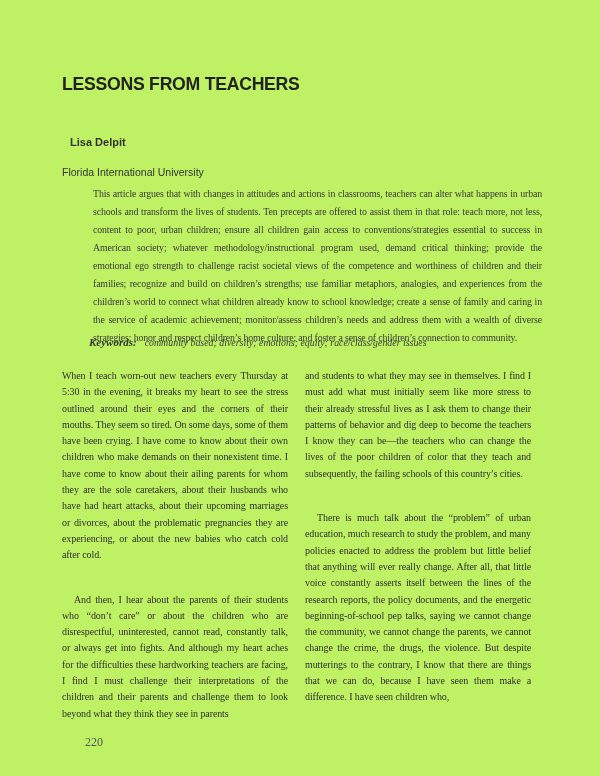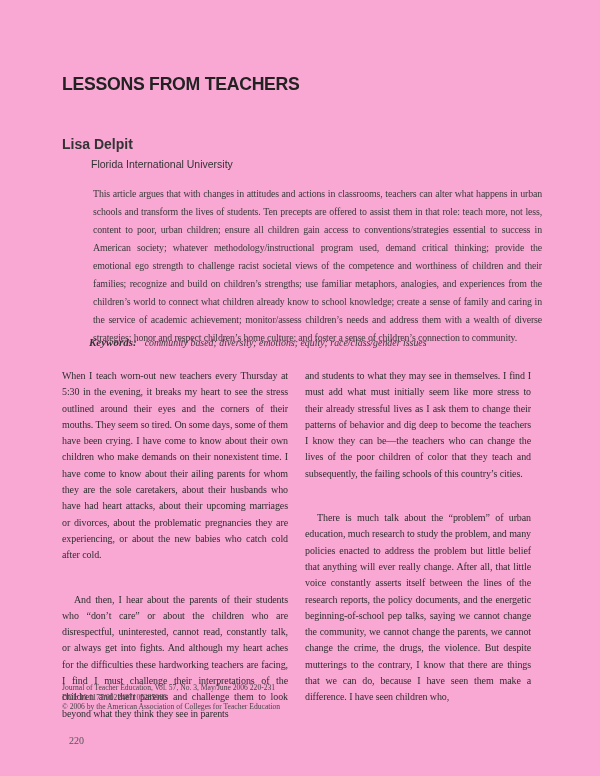--- a/index.html
+++ b/index.html
@@ -1,30 +1,30 @@
 <!DOCTYPE html>
 <html><head>
   <meta charset="utf-8">
   <style>
     html, body { margin: 0; padding: 0; background: #ffffff; }
     body { width: 600px; height: 776px; position: relative; overflow: hidden; color: #2b2b2b; }
-    .page { position: absolute; left: 0; top: 0; width: 600px; height: 776px; background: #f9a8d4; }
+    .page { position: absolute; left: 0; top: 0; width: 600px; height: 776px; background: #bef264; }
     .title {
       position: absolute; left: 62px; top: 73px;
       font-family: "Liberation Sans", sans-serif; font-weight: bold;
       font-size: 19px; letter-spacing: -0.3px; color: #222; margin: 0;
       transform: scaleX(0.93); transform-origin: left top;
     }
     .author {
-      position: absolute; left: 62px; top: 136px;
-      font-family: "Liberation Sans", sans-serif; font-weight: bold; font-size: 14px; color: #333;
+      position: absolute; left: 70px; top: 136px;
+      font-family: "Liberation Sans", sans-serif; font-weight: bold; font-size: 11px; color: #333;
     }
     .affiliation {
-      position: absolute; left: 62px; top: 158px;
-      font-family: "Liberation Sans", sans-serif; font-size: 10.5px; color: #333; margin-left: 29px;
+      position: absolute; left: 62px; top: 166px;
+      font-family: "Liberation Sans", sans-serif; font-size: 10.5px; color: #333;
     }
     .abstract {
       position: absolute; left: 89px; top: 181px; width: 449px;
       font-family: "Liberation Serif", serif; 
       font-size: 9.9px; line-height: 18px; color: #3a3a3a;
       text-align: justify; margin: 4px; letter-spacing: -0.15px;
     }
     .keywords {
       position: absolute; left: 89px; top: 336px;
       font-family: "Liberation Serif", serif; font-style: italic; font-size: 9.9px; color: #3a3a3a;
@@ -38,22 +38,22 @@
     .col p { margin: 0; text-indent: 0; }
     .col p + p { text-indent: 12px; margin-top: 28px; }
     .col-left { left: 62px; }
     .col-right { left: 305px; }
     .footer-meta {
       position: absolute; left: 62px; top: 683px; width: 240px;
       font-family: "Liberation Serif", serif; font-size: 7.6px; line-height: 9.7px; color: #444;
     }
     .footer-meta div { white-space: nowrap; }
     .page-number {
-      position: absolute; left: 69px; top: 735px;
-      font-family: "Liberation Serif", serif; font-size: 10px; color: #555;
+      position: absolute; left: 85px; top: 735px;
+      font-family: "Liberation Serif", serif; font-size: 12px; color: #555;
     }
   </style>
 </head>
 <body>
 
 <div class="page">
   <h1 class="title">LESSONS FROM TEACHERS</h1>
   <div class="author">Lisa Delpit</div>
   <div class="affiliation">Florida International University</div>
 
@@ -66,20 +66,15 @@
   <div class="col col-left">
     <p>When I teach worn-out new teachers every Thursday at 5:30 in the evening, it breaks my heart to see the stress outlined around their eyes and the corners of their mouths. They seem so tired. On some days, some of them have been crying. I have come to know about their own children who make demands on their nonexistent time. I have come to know about their ailing parents for whom they are the sole caretakers, about their husbands who have had heart attacks, about their upcoming marriages or divorces, about the problematic pregnancies they are experiencing, or about the new babies who catch cold after cold.</p>
     <p>And then, I hear about the parents of their students who “don’t care” or about the children who are disrespectful, uninterested, cannot read, constantly talk, or always get into fights. And although my heart aches for the difficulties these hardworking teachers are facing, I find I must challenge their interpretations of the children and their parents and challenge them to look beyond what they think they see in parents</p>
   </div>
 
   <div class="col col-right">
     <p>and students to what they may see in themselves. I find I must add what must initially seem like more stress to their already stressful lives as I ask them to change their patterns of behavior and dig deep to become the teachers I know they can be—the teachers who can change the lives of the poor children of color that they teach and subsequently, the failing schools of this country’s cities.</p>
     <p>There is much talk about the “problem” of urban education, much research to study the problem, and many policies enacted to address the problem but little belief that anything will ever really change. After all, that little voice constantly asserts itself between the lines of the research reports, the policy documents, and the energetic beginning-of-school pep talks, saying we cannot change the community, we cannot change the parents, we cannot change the crime, the drugs, the violence. But despite mutterings to the contrary, I know that there are things that we can do, because I have seen them make a difference. I have seen children who,</p>
   </div>
 
-  <div class="footer-meta">
-    <div>Journal of Teacher Education, Vol. 57, No. 3, May/June 2006  220-231</div>
-    <div>DOI: 10.1177/0022487105285966</div>
-    <div>© 2006 by the American Association of Colleges for Teacher Education</div>
-  </div>
 
   <div class="page-number">220</div>
 </div>
 
 </body></html>

